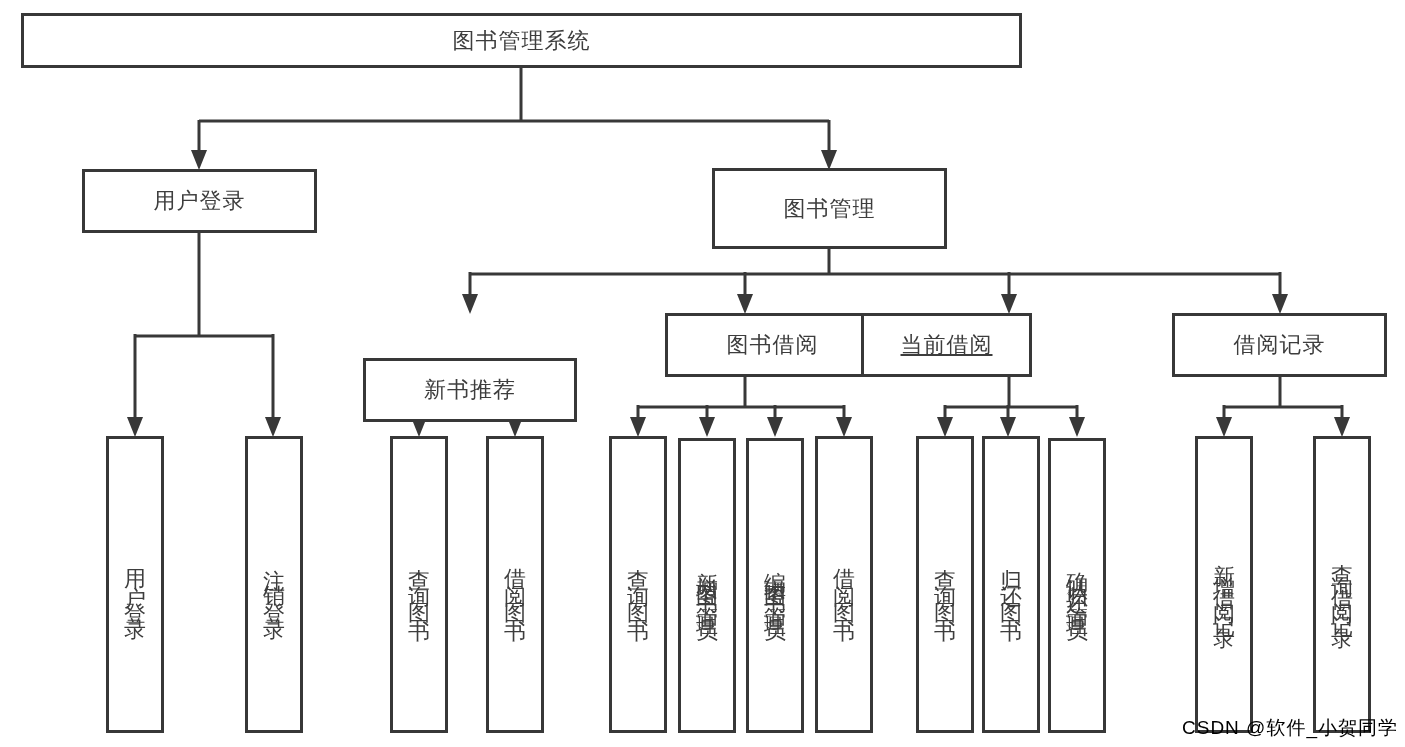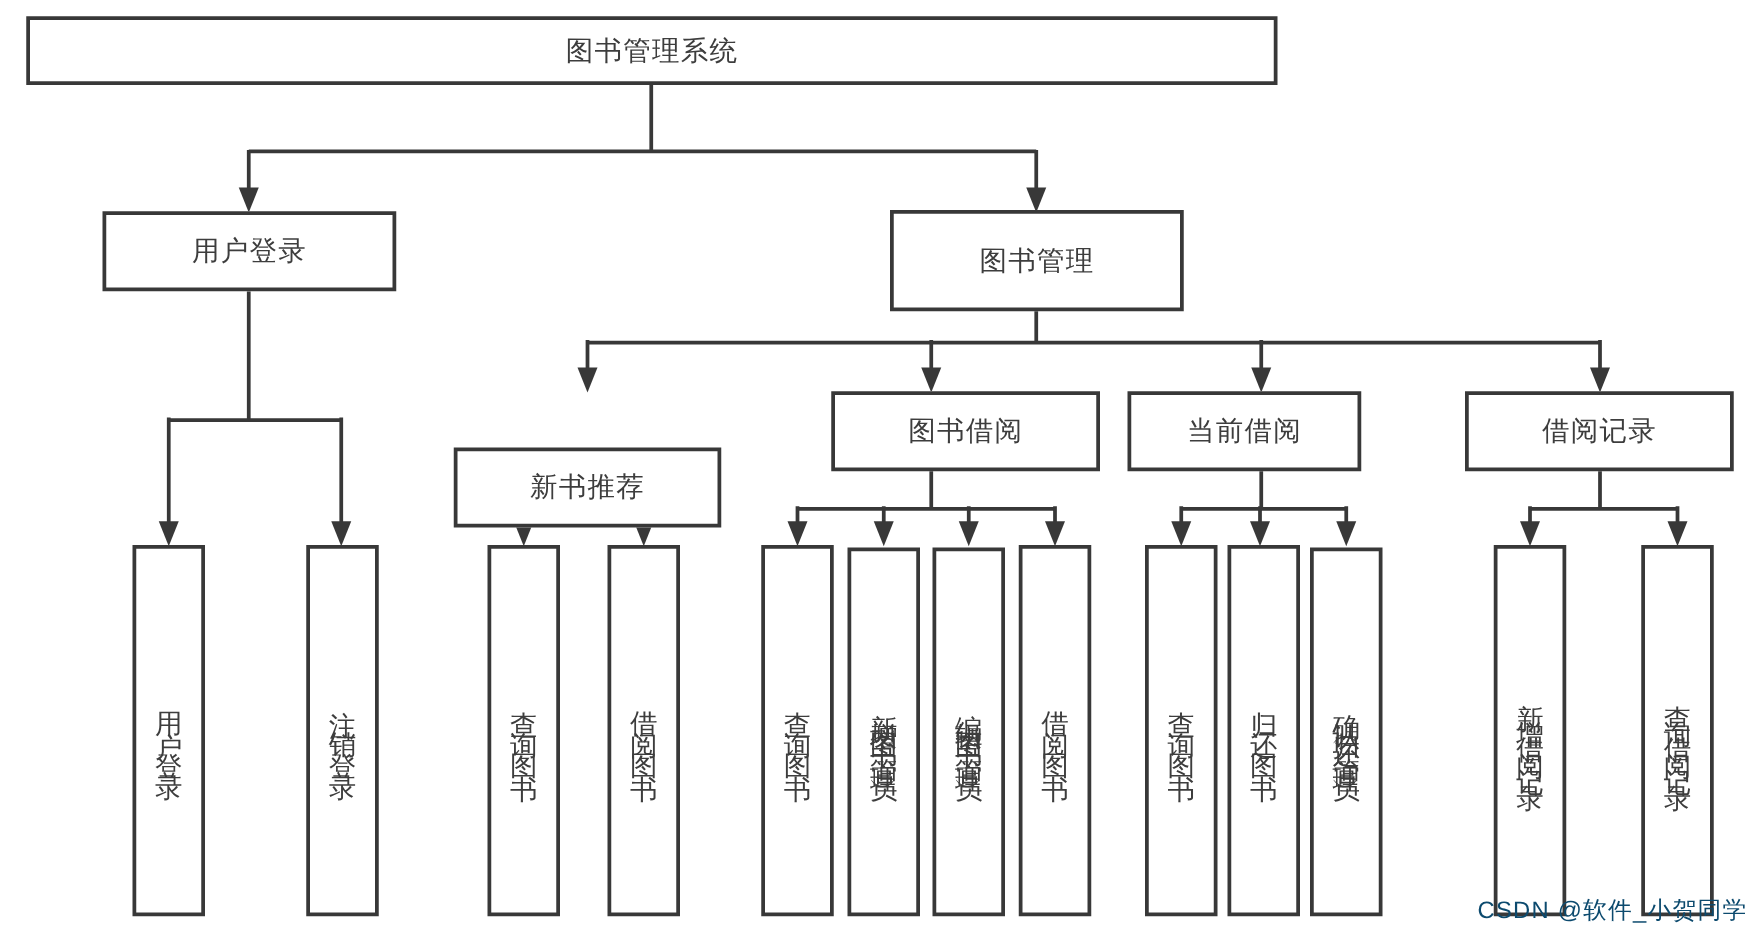--- a/index.html
+++ b/index.html
@@ -46,21 +46,21 @@
   .vs { letter-spacing: 17px; }
   .vm { letter-spacing: 13px; }
   .vl { letter-spacing: 7px; }
   .watermark {
     position: absolute;
     left: 1182px;
     top: 715px;
     width: 218px;
     font-size: 19px;
     letter-spacing: 1px;
-    color: #0c4a6e;
+    color: #000000;
     white-space: nowrap;
     z-index: 5;
   }
 </style>
 </head>
 <body>
 
 <div id="stage">
 
   <svg id="wires" viewBox="0 0 1405 747" xmlns="http://www.w3.org/2000/svg">
@@ -97,21 +97,21 @@
     <use href="#ah" x="1342" y="437"></use>
   </svg>
 
   <div class="box h" style="left:21px; top:13px; width:1001px; height:55px;">图书管理系统</div>
 
   <div class="box h" style="left:82px; top:169px; width:235px; height:64px;">用户登录</div>
   <div class="box h" style="left:712px; top:168px; width:235px; height:81px;">图书管理</div>
 
   <div class="box h" style="left:363px; top:313px; width:214px; height:64px;margin-top:45px;">新书推荐</div>
   <div class="box h" style="left:637px; top:313px; width:215px; height:64px;margin-left:28px;">图书借阅</div>
-  <div class="box h" style="left:902px; top:313px; width:187px; height:64px;">当前借阅</div>
+  <div class="box h" style="left:861px; top:313px; width:171px; height:64px;text-decoration:underline;">当前借阅</div>
   <div class="box h" style="left:1172px; top:313px; width:215px; height:64px;">借阅记录</div>
 
   <div class="box v vs" style="left:106px; top:436px; width:58px; height:297px;">用户登录</div>
   <div class="box v vs" style="left:245px; top:436px; width:58px; height:297px;">注销登录</div>
 
   <div class="box v vs" style="left:390px; top:436px; width:58px; height:297px;">查询图书</div>
   <div class="box v vs" style="left:486px; top:436px; width:58px; height:297px;">借阅图书</div>
 
   <div class="box v vs" style="left:609px; top:436px; width:58px; height:297px;">查询图书</div>
   <div class="box v vl" style="left:678px; top:438px; width:58px; height:295px;">新增图书（管理员）</div>

